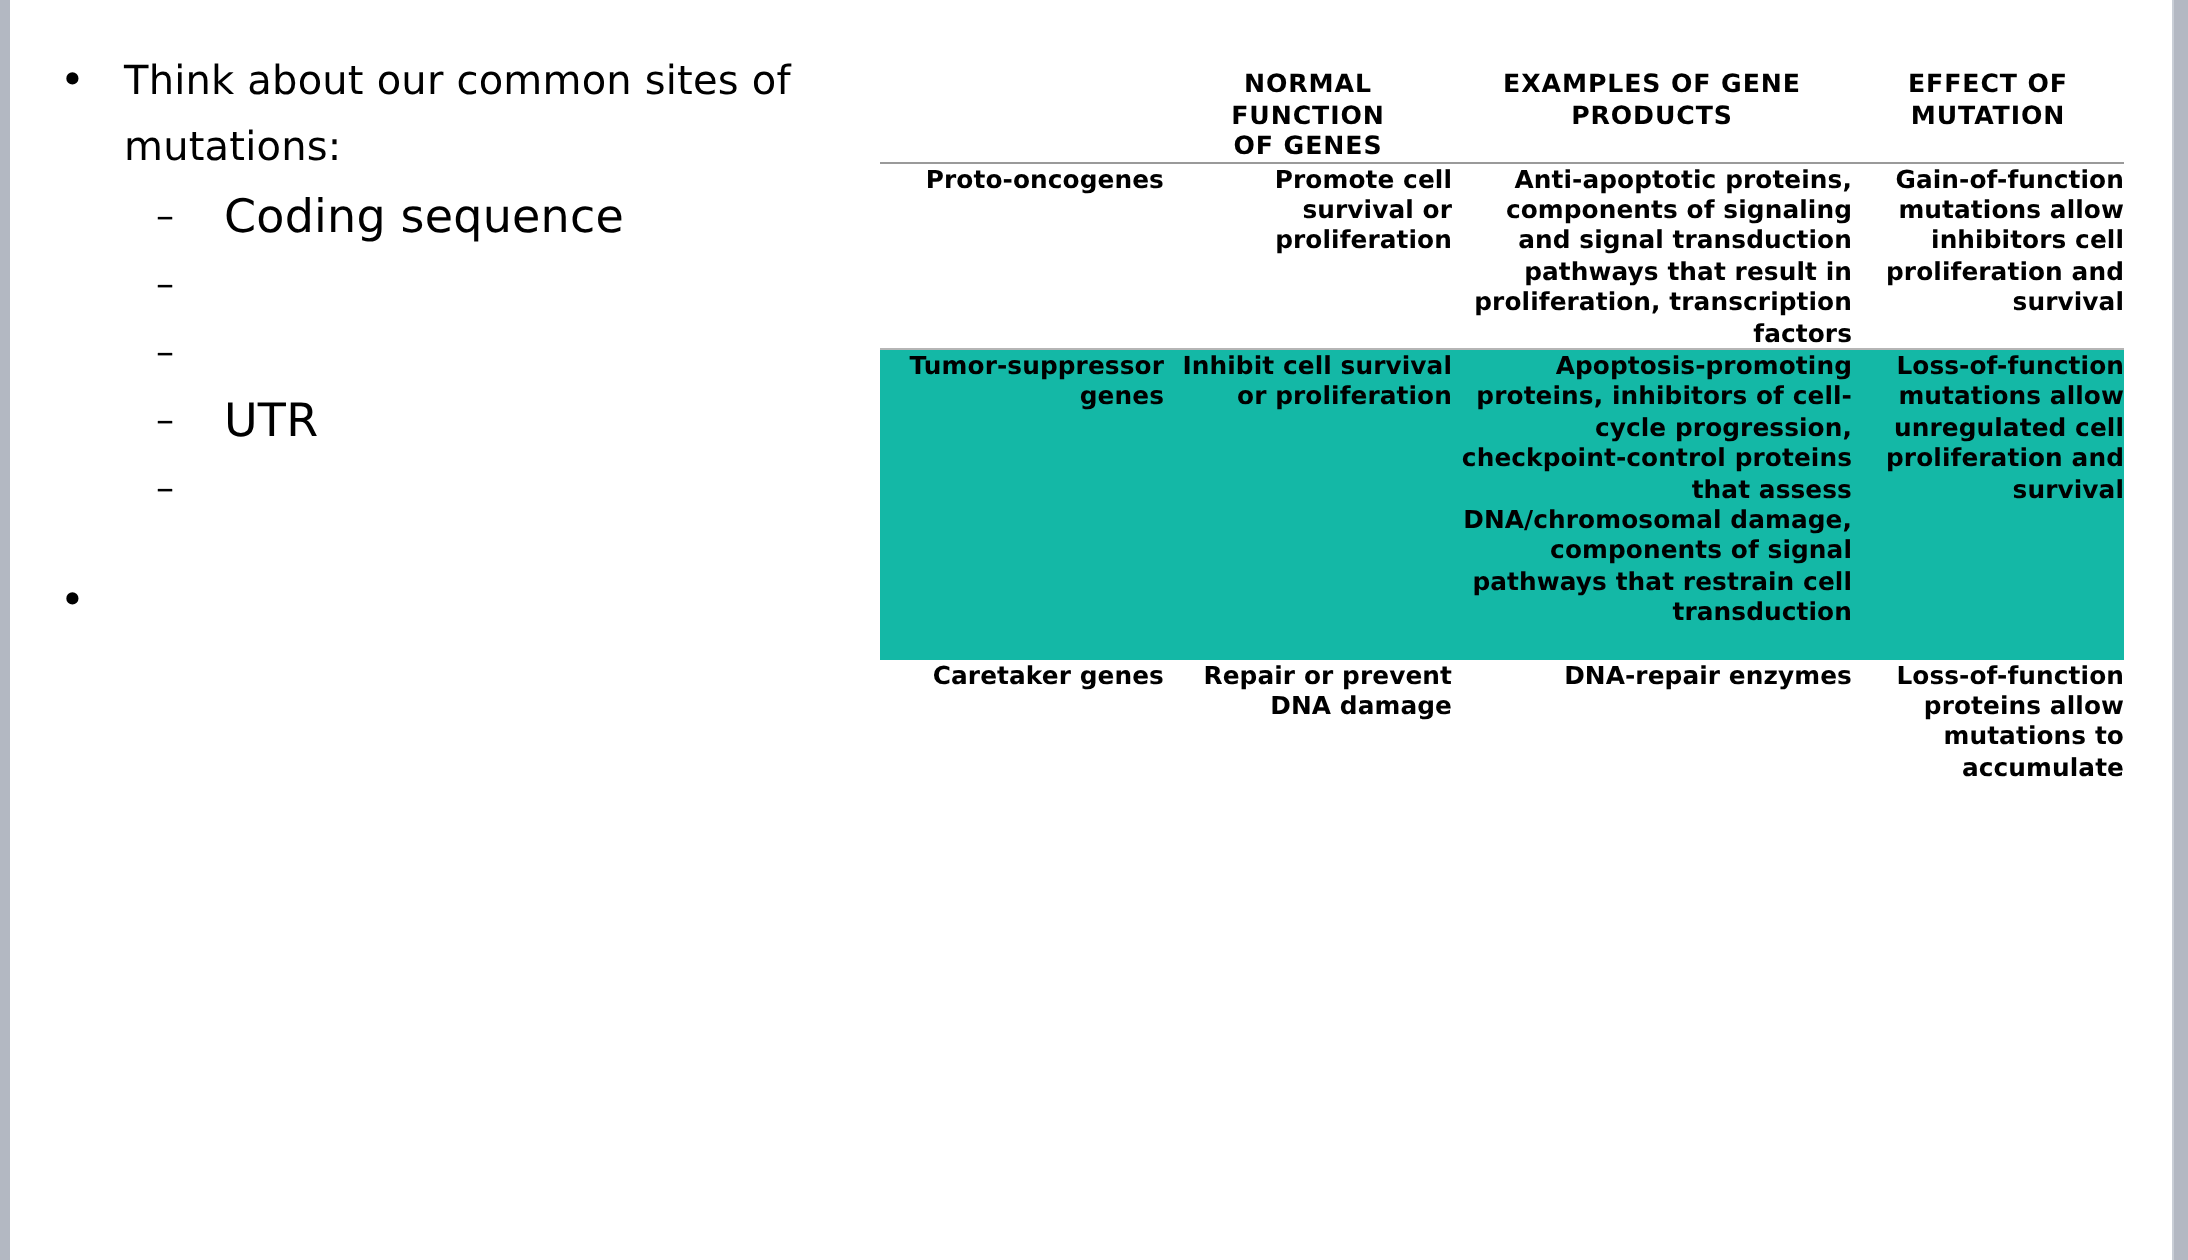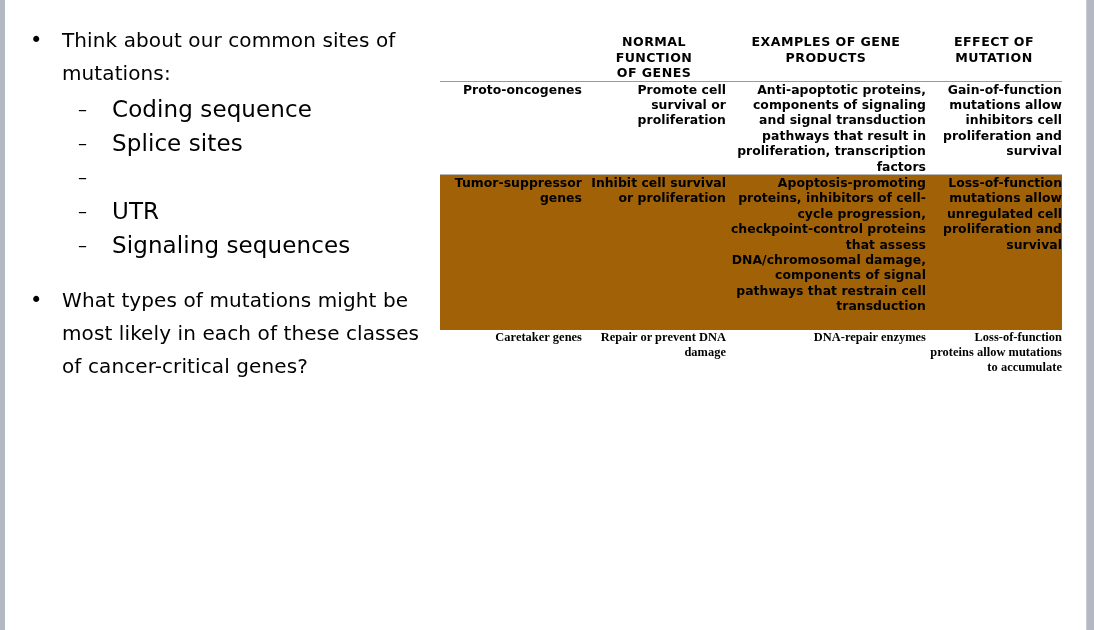--- a/index.html
+++ b/index.html
@@ -126,31 +126,30 @@
     padding-right: 10px;
     box-sizing: border-box;
     text-align: right;
   }
   tbody td.c1 { padding-left: 5px; }
   tbody td.c2 { padding-left: 4px; }
   tbody td.c3 { padding-left: 3px; }
   tbody td.c4 { padding-left: 2px; }
 
   tbody tr.shaded td {
-    background: #a16207;
+    background: #14b8a6;
   }
   tbody tr.ruled td {
     border-bottom: 1px solid #b5b5b5;
   }
   tbody tr.tall td {
     padding-bottom: 16px;
   }
   tbody tr.last td {
     padding-bottom: 0;
-    font-family: Liberation Serif, serif;
   }
 </style>
 </head>
 <body>
 
 <div id="slide">
 
   <div class="edge-strip left"></div>
   <div class="edge-strip right"></div>
   <div class="page-divider"></div>
@@ -162,42 +161,39 @@
       <span class="text">Think about our common sites of mutations:</span>
     </div>
 
     <div class="bullet-row bullet-l2">
       <span class="marker">–</span>
       <span class="text">Coding sequence</span>
     </div>
 
     <div class="bullet-row bullet-l2">
       <span class="marker">–</span>
-      <span class="text">Splice sites</span>
     </div>
 
     <div class="bullet-row bullet-l2">
       <span class="marker">–</span>
     </div>
 
     <div class="bullet-row bullet-l2">
       <span class="marker">–</span>
       <span class="text">UTR</span>
     </div>
 
     <div class="bullet-row bullet-l2">
       <span class="marker">–</span>
-      <span class="text">Signaling sequences</span>
     </div>
 
     <div class="gap-block"></div>
 
     <div class="bullet-row bullet-l1">
       <span class="marker">•</span>
-      <span class="text">What types of mutations might be most likely in each of these classes of cancer-critical genes?</span>
     </div>
 
   </div>
 
   <div id="gene-table">
     <table class="gt">
       <colgroup>
         <col class="col1">
           <col class="col2">
           <col class="col3">

